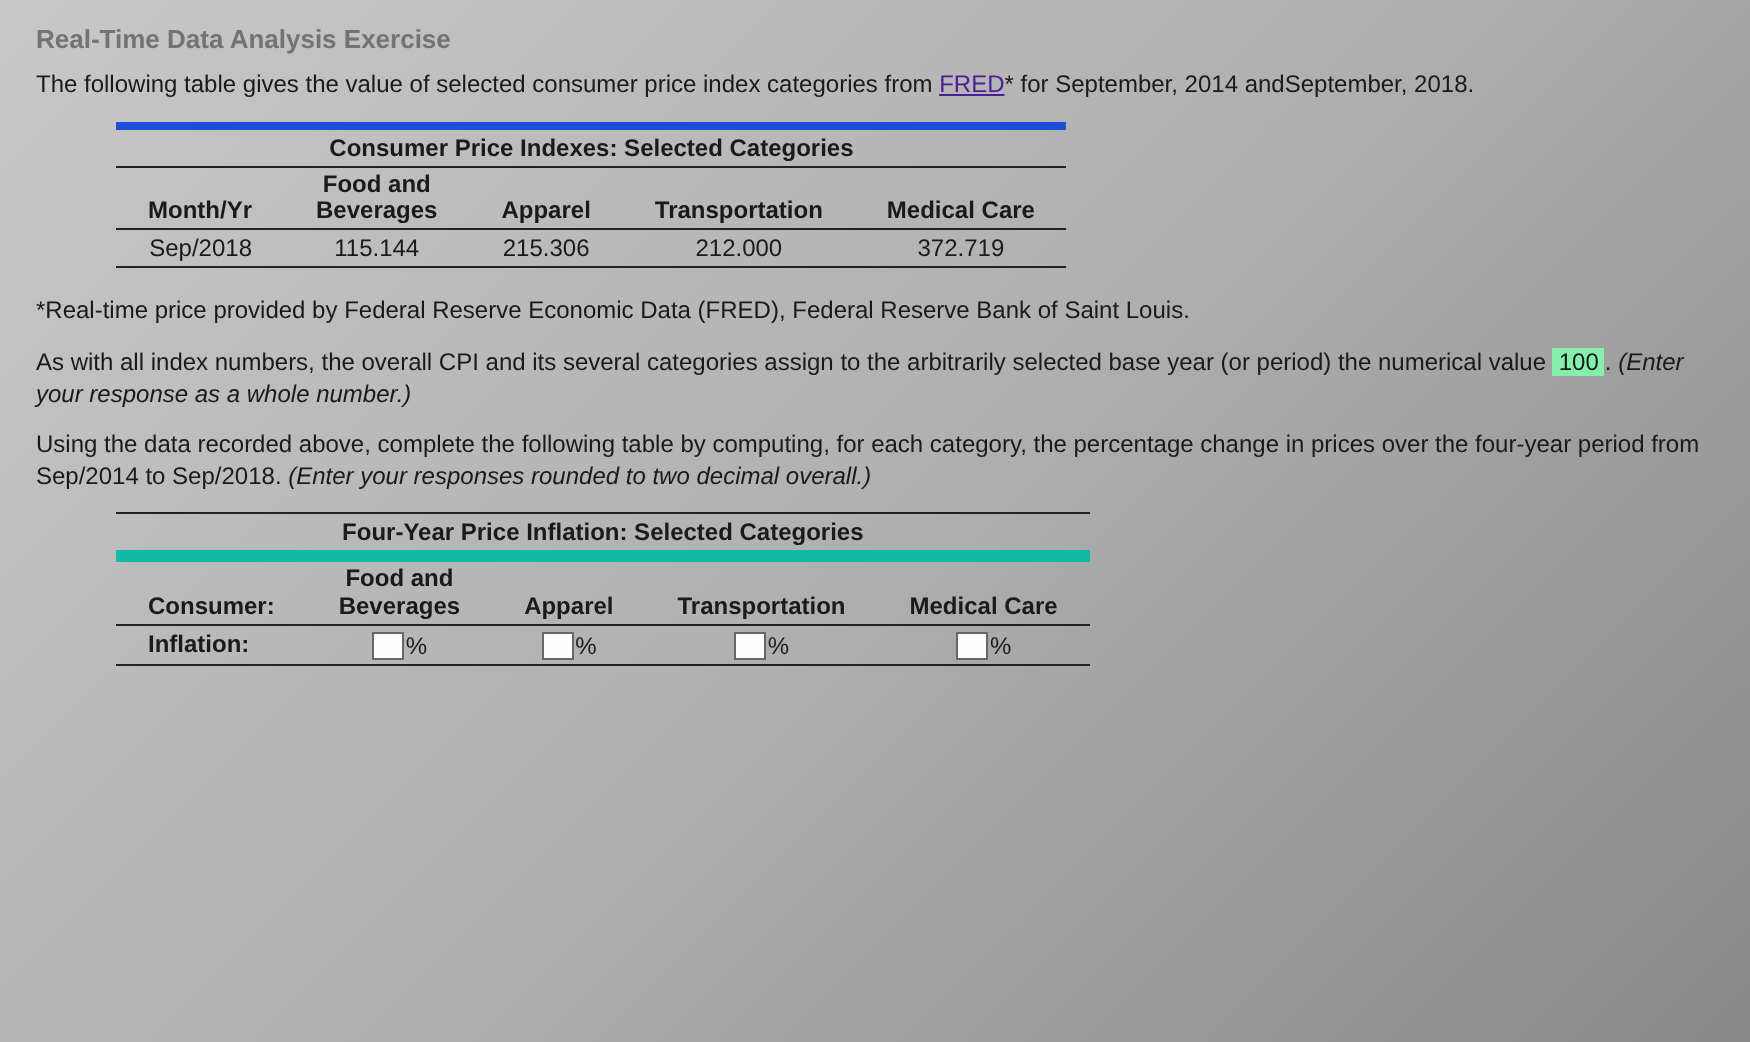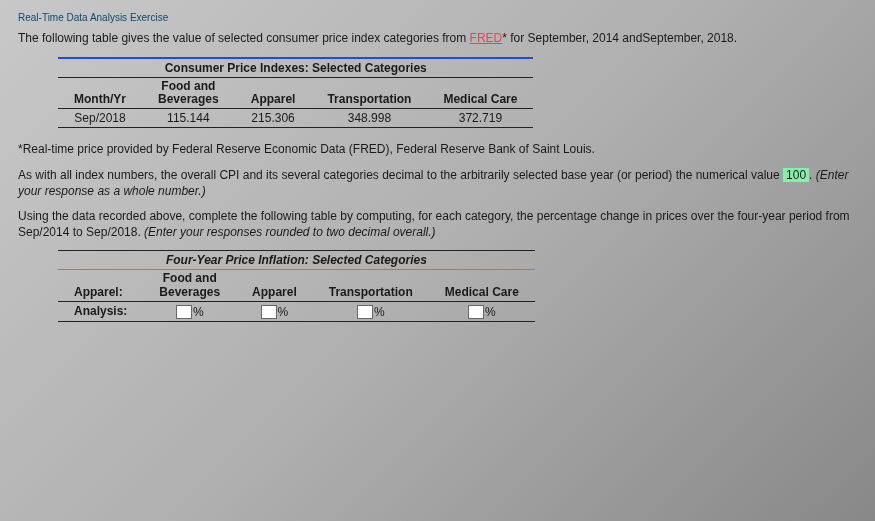--- a/index.html
+++ b/index.html
@@ -11,57 +11,57 @@
       width: 875px;
       height: 521px;
       background: linear-gradient(135deg, #c8c8c8 0%, #b0b0b0 50%, #888 100%);
       font-family: Arial, sans-serif;
       font-size: 12px;
       color: #1a1a1a;
       padding: 12px 18px;
       overflow: hidden;
     }
     .title {
-      color: #0c4a6e;
-      font-weight: normal;
-      font-size: 10px;
+      color: #737373;
+      font-weight: bold;
+      font-size: 13px;
       margin-bottom: 8px;
     }
     .intro {
       font-size: 12px;
       margin-bottom: 12px;
     }
     .fred-link {
-      color: #ef4444;
+      color: #4c1d95;
       text-decoration: underline;
     }
     .table1 {
       border-collapse: collapse;
       margin-left: 40px;
       margin-bottom: 14px;
     }
     .table1 td, .table1 th {
       padding: 2px 16px;
       text-align: center;
       font-size: 12px;
     }
     .table1 .header-row td {
       font-weight: bold;
       border-top: 1px solid #222;
       border-bottom: 1px solid #222;
     }
     .table1 .caption-row td {
-      border-top: 2px solid #1d4ed8;
+      border-top: 4px solid #1d4ed8;
       border-bottom: 1px solid #222;
       font-weight: bold;
       text-align: center;
       padding: 2px 0;
     }
     .table1 .left-col {
-      text-align: center;
+      text-align: right;
       font-weight: bold;
     }
     .table1 .data-row td.left-col {
       font-weight: normal;
     }
     .table1 .data-row td {
       padding: 2px 16px;
     }
     .table1 .bottom-border td {
       border-bottom: 1px solid #222;
@@ -86,24 +86,23 @@
       border-collapse: collapse;
       margin-left: 40px;
     }
     .table2 td {
       padding: 2px 16px;
       text-align: center;
       font-size: 12px;
     }
     .table2 .caption-row td {
       border-top: 1px solid #222;
-      border-bottom: 1px solid #14b8a6;
-      font-weight: bold;
-      text-align: center;
-      font-style: italic;
+      border-bottom: 6px solid #14b8a6;
+      font-weight: bold;
+      text-align: center;
     }
     .table2 .header-row td {
       font-weight: bold;
       border-bottom: 1px solid #222;
     }
     .table2 .left-col {
       text-align: left;
       font-weight: bold;
     }
     .table2 .inflation-row .left-col {
@@ -146,53 +145,53 @@
       <span>Beverages</span>
     </td>
     <td style="vertical-align:bottom;">Apparel</td>
     <td style="vertical-align:bottom;">Transportation</td>
     <td style="vertical-align:bottom;">Medical Care</td>
   </tr>
   <tr class="data-row bottom-border">
     <td class="left-col">Sep/2018</td>
     <td>115.144</td>
     <td>215.306</td>
-    <td>348.998</td>
+    <td>212.000</td>
     <td>372.719</td>
   </tr>
 </tbody>
   </table>
 
 <div class="para">*Real-time price provided by Federal Reserve Economic Data (FRED), Federal Reserve Bank of Saint Louis.</div>
 
 <div class="para">
-  <span>As with all index numbers, the overall CPI and its several categories decimal to the arbitrarily selected base year (or period) the numerical value </span><span class="highlight">100</span><span>. </span><span class="italic">(Enter your response as a whole number.)</span>
+  <span>As with all index numbers, the overall CPI and its several categories assign to the arbitrarily selected base year (or period) the numerical value </span><span class="highlight">100</span><span>. </span><span class="italic">(Enter your response as a whole number.)</span>
 </div>
 
 <div class="para">
   <span>Using the data recorded above, complete the following table by computing, for each category, the percentage change in prices over the four-year period from Sep/2014 to Sep/2018. </span><span class="italic">(Enter your responses rounded to two decimal overall.)</span>
 </div>
 
 <table class="table2">
   <tbody>
       <tr class="caption-row">
     <td colspan="5">Four-Year Price Inflation: Selected Categories</td>
   </tr>
   <tr class="header-row">
-    <td class="left-col" style="vertical-align:bottom;">Apparel:</td>
+    <td class="left-col" style="vertical-align:bottom;">Consumer:</td>
     <td class="multiline-header">
       <span>Food and</span><br>
       <span>Beverages</span>
     </td>
     <td style="vertical-align:bottom;">Apparel</td>
     <td style="vertical-align:bottom;">Transportation</td>
     <td style="vertical-align:bottom;">Medical Care</td>
   </tr>
   <tr class="inflation-row bottom-border">
-    <td class="left-col">Analysis:</td>
+    <td class="left-col">Inflation:</td>
     <td>
       <span class="input-box"></span><span class="pct">%</span>
     </td>
     <td>
       <span class="input-box"></span><span class="pct">%</span>
     </td>
     <td>
       <span class="input-box"></span><span class="pct">%</span>
     </td>
     <td>

